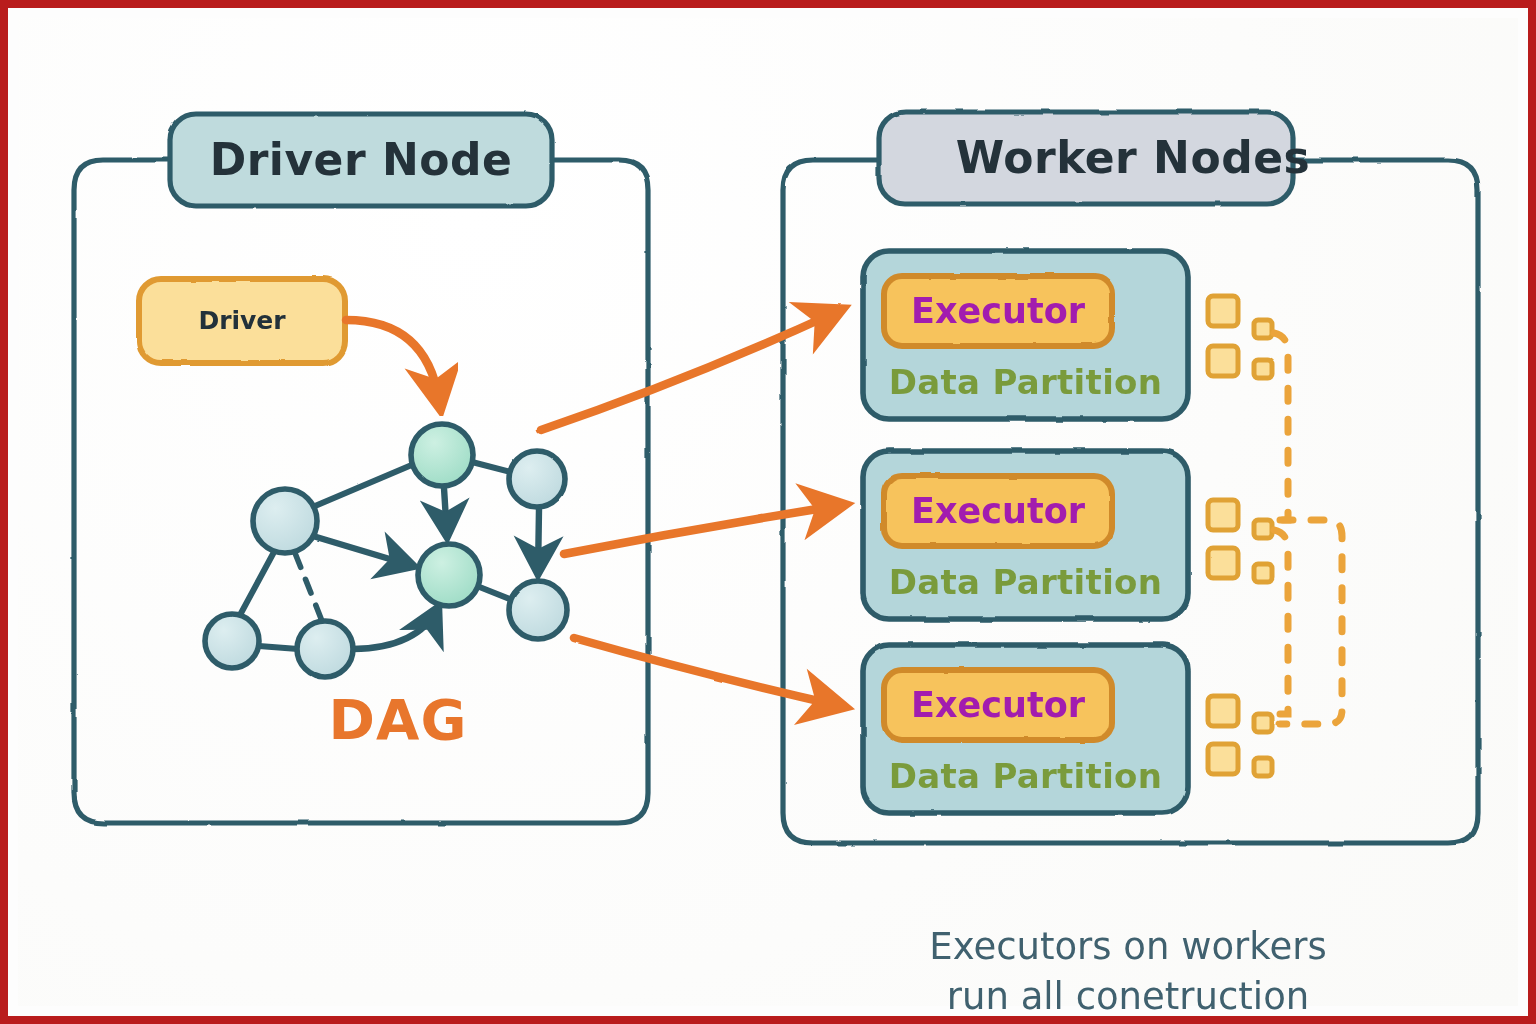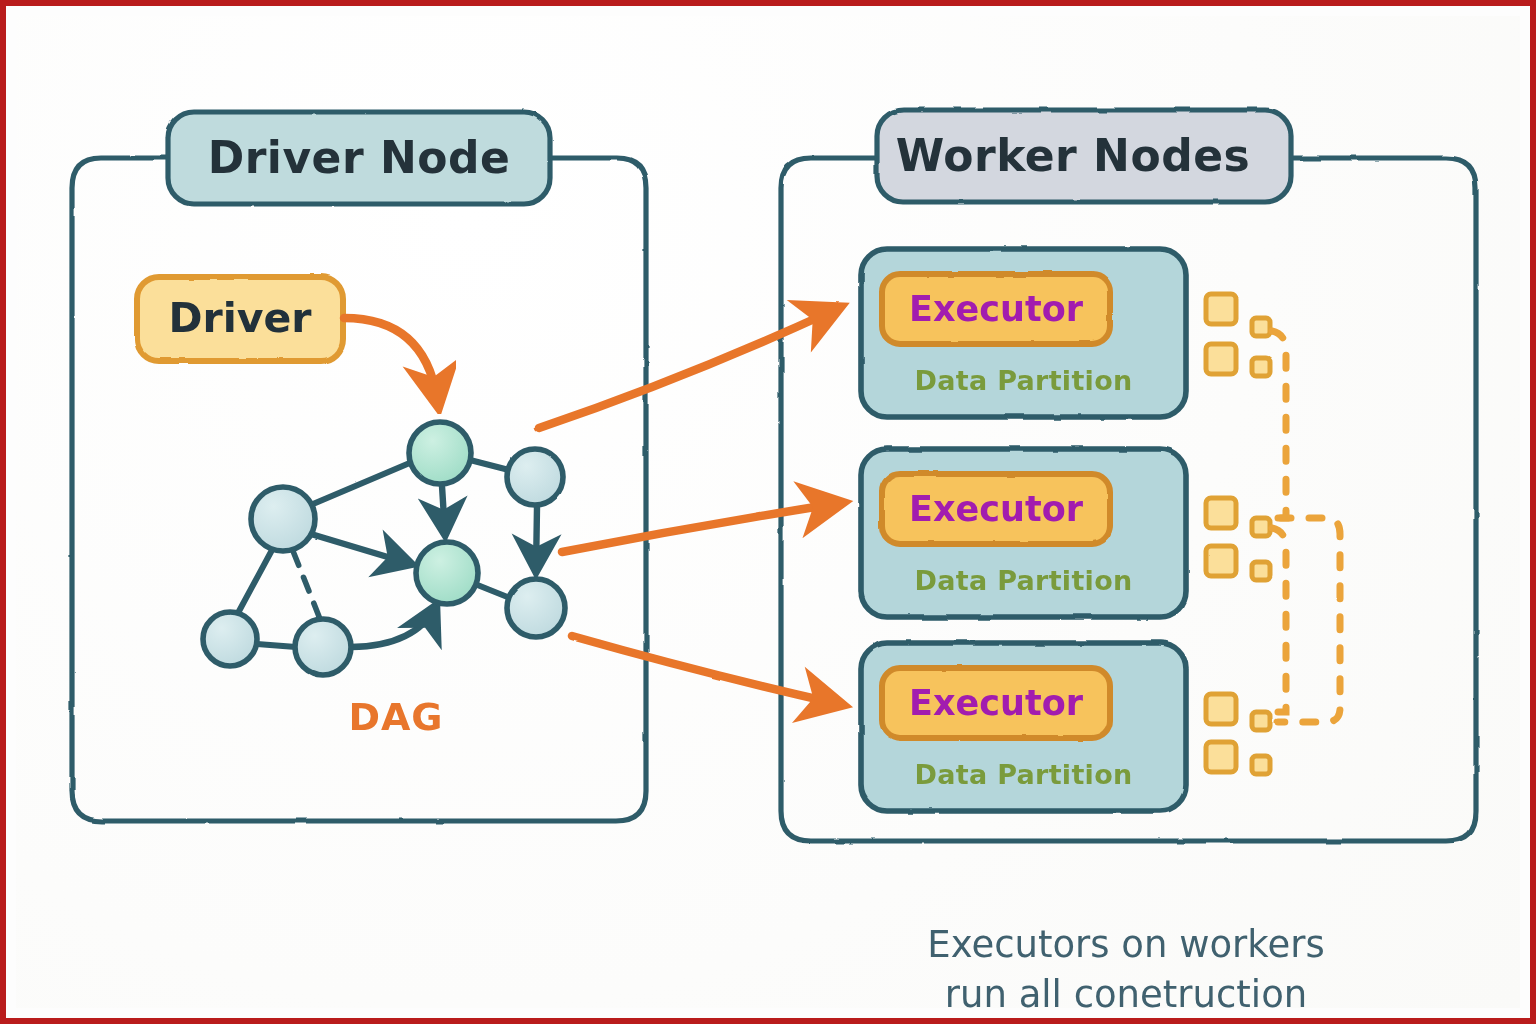--- a/index.html
+++ b/index.html
@@ -7,21 +7,21 @@
     margin: 0;
     padding: 0;
     background: #ffffff;
   }
   #canvas {
     position: relative;
     width: 1536px;
     height: 1024px;
     background: #fdfdfd;
     box-sizing: border-box;
-    border: 6px solid #b91c1c;
+    border: 8px solid #b91c1c;
     overflow: hidden;
     font-family: "DejaVu Sans", sans-serif;
   }
   #paper {
     position: absolute;
     inset: 10px;
     background:
       radial-gradient(circle at 30% 20%, #ffffff 0%, #fcfcfb 60%, #fafaf8 100%);
   }
   svg.layer {
@@ -44,40 +44,40 @@
   .title-text {
     font-family: "DejaVu Sans", sans-serif;
     font-weight: 700;
     font-size: 44px;
     letter-spacing: 0.5px;
     color: #24323a;
   }
   .driver-text {
     font-family: "DejaVu Sans", sans-serif;
     font-weight: 700;
-    font-size: 41px;
+    font-size: 25px;
     color: #22313a;
   }
   .exec-text {
     font-family: "DejaVu Sans", sans-serif;
     font-weight: 700;
     font-size: 35px;
     color: #a21caf;
   }
   .part-text {
     font-family: "DejaVu Sans", sans-serif;
     font-weight: 700;
-    font-size: 27px;
+    font-size: 34px;
     color: #7a9b3c;
     letter-spacing: 0.3px;
   }
   .dag-text {
     font-family: "DejaVu Sans", sans-serif;
     font-weight: 700;
-    font-size: 38px;
+    font-size: 56px;
     color: #e8762c;
     letter-spacing: 1px;
   }
   .caption-text {
     font-family: "DejaVu Sans", sans-serif;
     font-weight: 400;
     font-size: 37px;
     color: #40616f;
     line-height: 1.35;
     text-align: center;
@@ -217,21 +217,21 @@
       <path d="M1266,325 Q1280,328 1280,345 L1280,512 L1272,512" stroke-dasharray="13 18"></path>
 
       <path d="M1272,512 L1320,512 Q1334,512 1334,528 L1334,702 Q1334,716 1320,716 L1272,716" stroke-dasharray="13 18"></path>
 
       <path d="M1266,522 Q1280,525 1280,542 L1280,706 L1272,706" stroke-dasharray="13 18"></path>
     </g>
   </svg>
 
   <div class="lbl title-text" style="left:162px; top:106px; width:382px; height:92px;">Driver Node</div>
 
-  <div class="lbl title-text" style="left:860px; top:104px; width:414px; height:92px;">Worker Nodes</div>
+  <div class="lbl title-text" style="left:918px; top:104px; width:414px; height:92px;">Worker Nodes</div>
 
   <div class="lbl driver-text" style="left:131px; top:271px; width:206px; height:84px;">Driver</div>
 
   <div class="lbl dag-text" style="left:300px; top:685px; width:180px; height:54px;">DAG</div>
 
   <div class="lbl exec-text" style="left:876px; top:268px; width:228px; height:70px;">Executor</div>
   <div class="lbl part-text" style="left:855px; top:352px; width:325px; height:46px;">Data Partition</div>
 
   <div class="lbl exec-text" style="left:876px; top:468px; width:228px; height:70px;">Executor</div>
   <div class="lbl part-text" style="left:855px; top:552px; width:325px; height:46px;">Data Partition</div>

